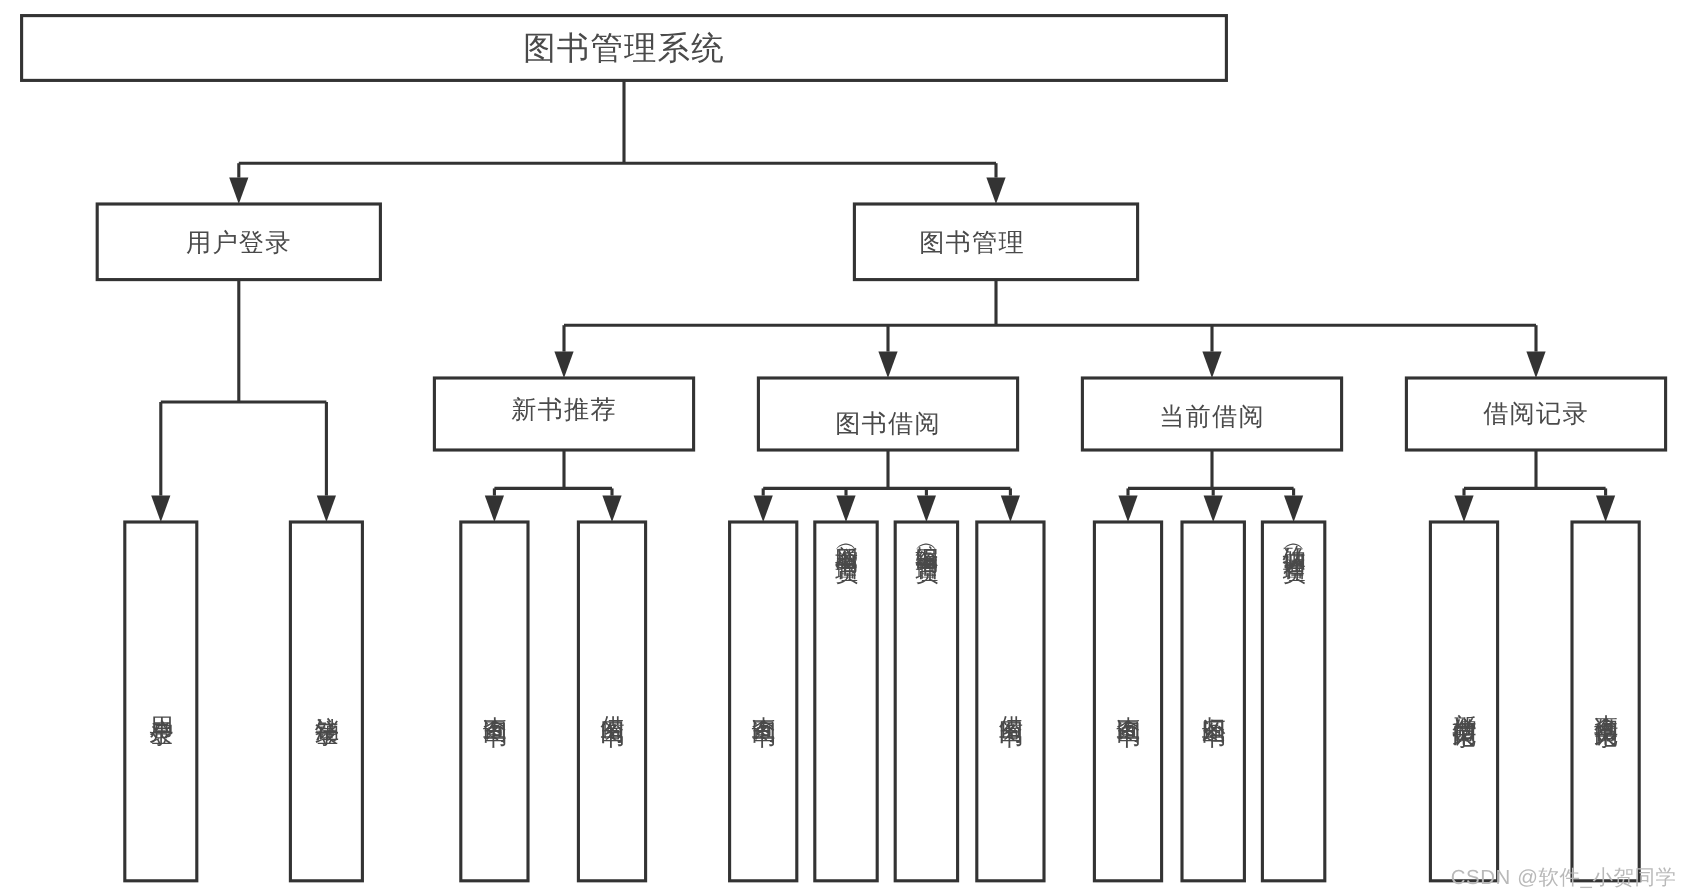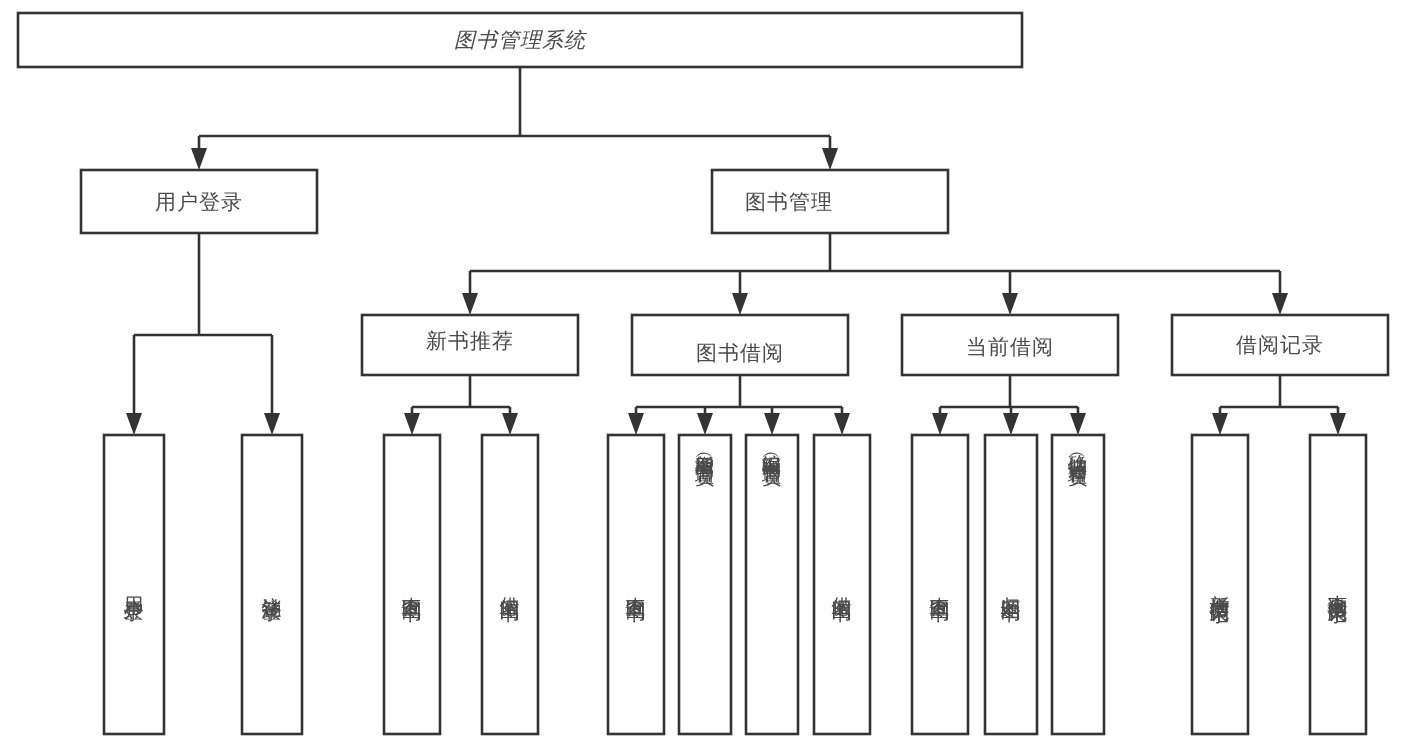--- a/index.html
+++ b/index.html
@@ -174,24 +174,24 @@
     <rect class="leaf-box" x="814" y="435" width="56" height="299"></rect>
 
     <rect class="leaf-box" x="912" y="435" width="56" height="299"></rect>
     <rect class="leaf-box" x="985" y="435" width="52" height="299"></rect>
     <rect class="leaf-box" x="1052" y="435" width="52" height="299"></rect>
 
     <rect class="leaf-box" x="1192" y="435" width="56" height="299"></rect>
     <rect class="leaf-box" x="1310" y="435" width="56" height="299"></rect>
   </svg>
 
-  <div class="node-label" style="left:18px; top:13px; width:1004px; height:54px; font-size:21px;font-style:italic;">图书管理系统</div>
+  <div class="node-label" style="left:18px; top:13px; width:1004px; height:54px; font-size:27px;">图书管理系统</div>
 
   <div class="node-label" style="left:81px; top:170px; width:236px; height:63px;">用户登录</div>
-  <div class="node-label" style="left:671px; top:170px; width:236px; height:63px;">图书管理</div>
+  <div class="node-label" style="left:692px; top:170px; width:236px; height:63px;">图书管理</div>
 
   <div class="node-label" style="left:362px; top:315px; width:216px; height:52px;">新书推荐</div>
   <div class="node-label" style="left:632px; top:315px; width:216px; height:76px;border-radius:29px;">图书借阅</div>
   <div class="node-label" style="left:902px; top:315px; width:216px; height:64px;">当前借阅</div>
   <div class="node-label" style="left:1172px; top:315px; width:216px; height:60px;text-align:center;">借阅记录</div>
 
   <div class="leaf-label" style="left:104px; top:435px; width:60px; height:299px;">用户登录</div>
   <div class="leaf-label" style="left:242px; top:435px; width:60px; height:299px;">注销登录</div>
 
   <div class="leaf-label" style="left:384px; top:435px; width:56px; height:299px;">查询图书</div>
@@ -202,14 +202,15 @@
   <div class="leaf-label top-aligned" style="left:746px; top:435px; width:52px; height:299px; font-size:19px;">编辑图书（管理员）</div>
   <div class="leaf-label" style="left:814px; top:435px; width:56px; height:299px;">借阅图书</div>
 
   <div class="leaf-label" style="left:912px; top:435px; width:56px; height:299px;">查询图书</div>
   <div class="leaf-label" style="left:985px; top:435px; width:52px; height:299px;">归还图书</div>
   <div class="leaf-label top-aligned" style="left:1052px; top:435px; width:52px; height:299px; font-size:19px;">确认归还（管理员）</div>
 
   <div class="leaf-label" style="left:1192px; top:435px; width:56px; height:299px;">新增借阅记录</div>
   <div class="leaf-label" style="left:1310px; top:435px; width:56px; height:299px;">查询借阅记录</div>
 
+  <div id="watermark">CSDN @软件_小贺同学</div>
 
 </div>
 
 </body></html>

